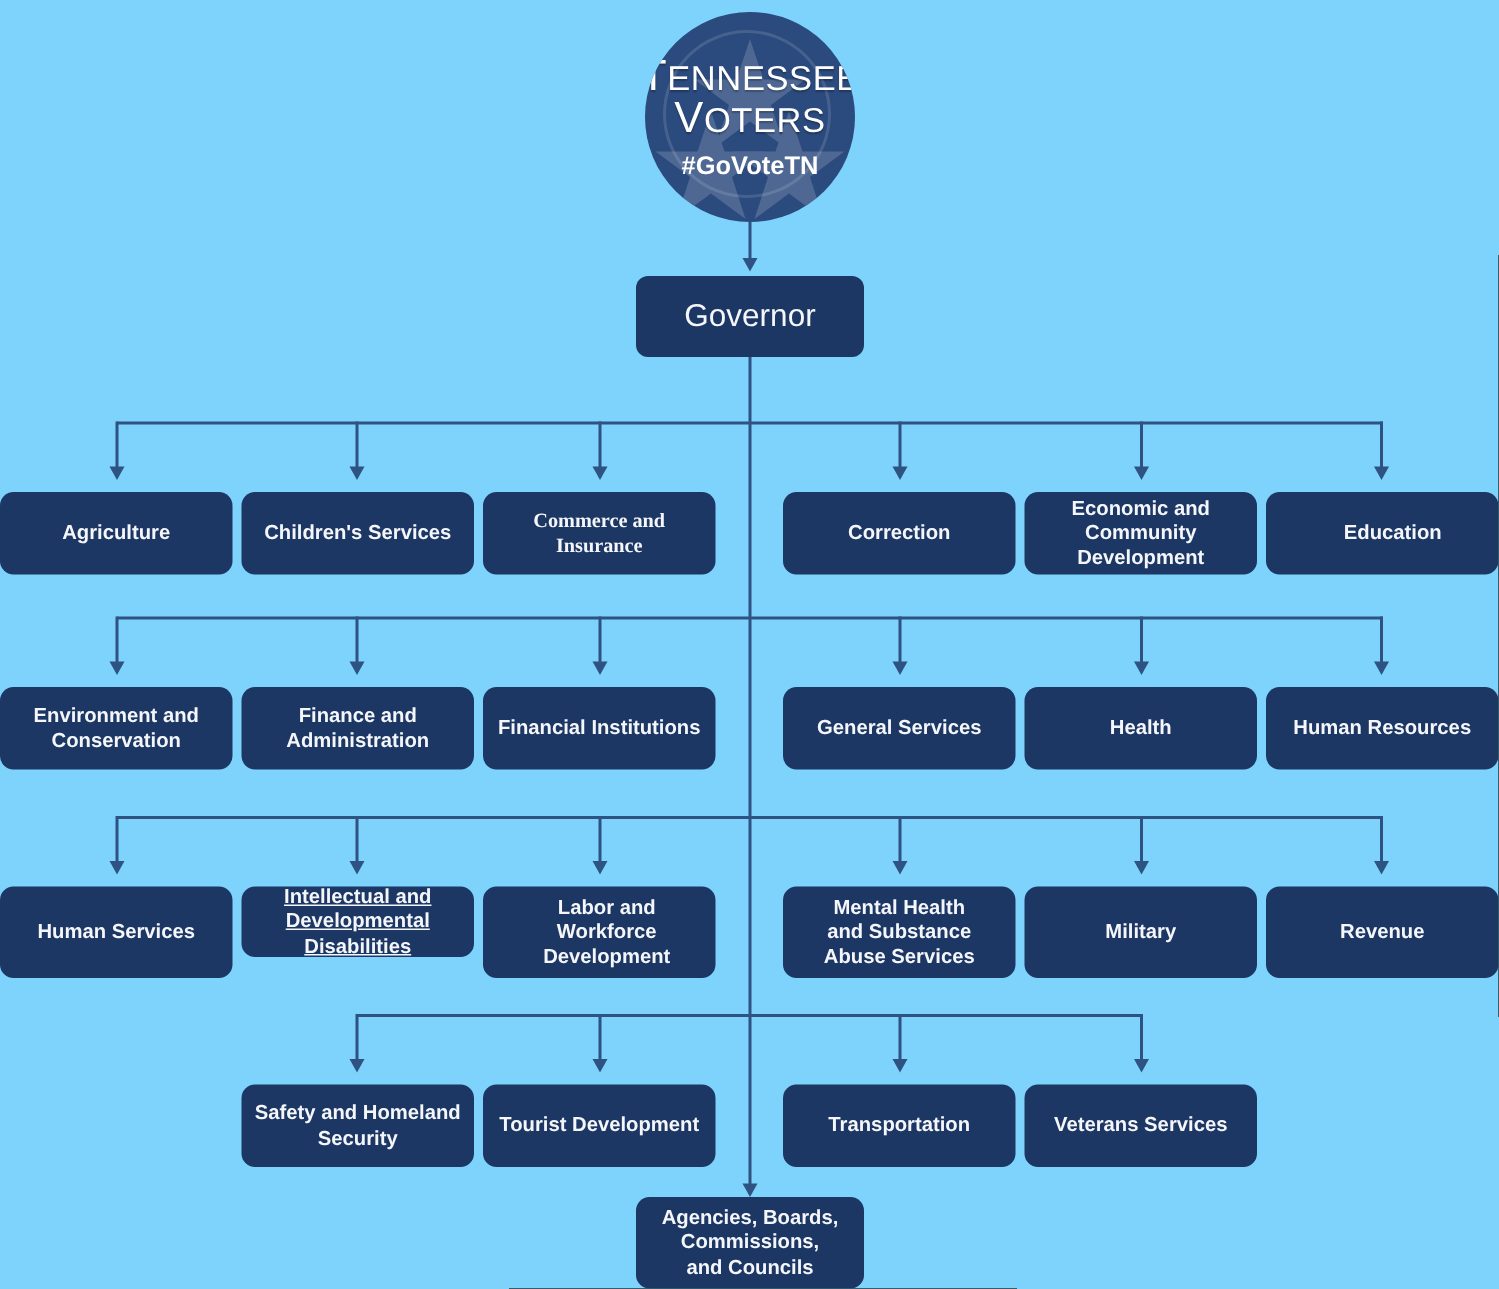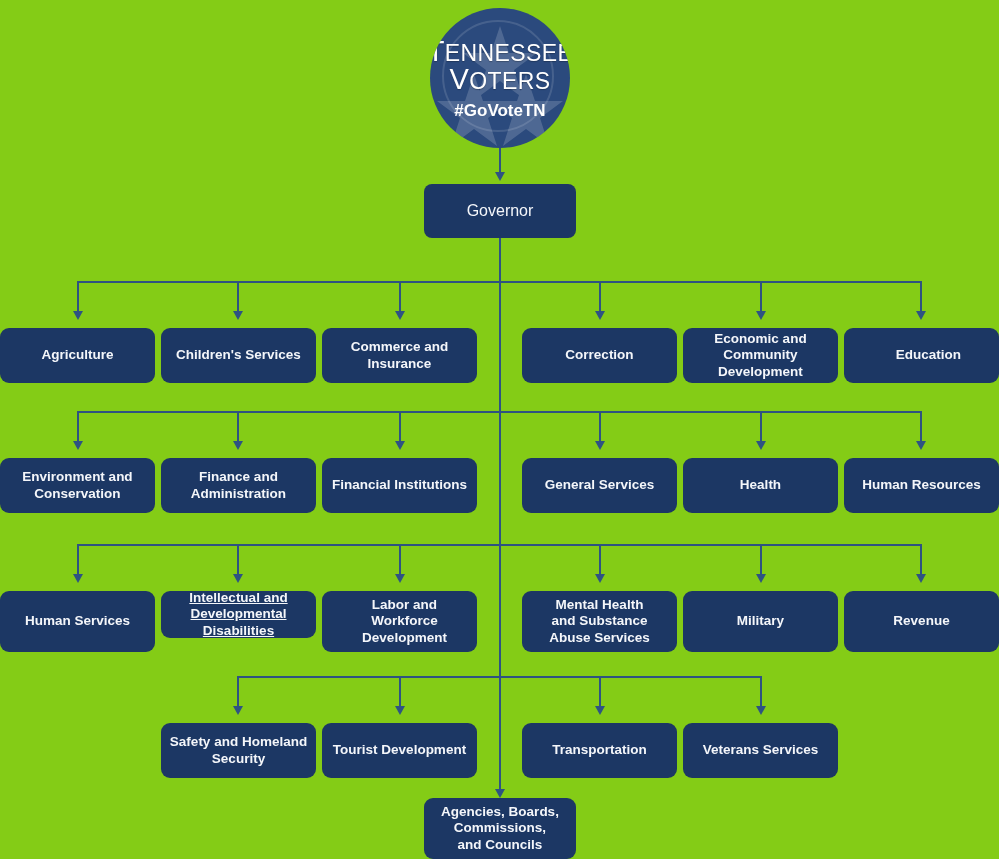--- a/index.html
+++ b/index.html
@@ -9,21 +9,21 @@
     background: #000000;
   }
   body {
     font-family: "Liberation Sans", "DejaVu Sans", sans-serif;
     -webkit-font-smoothing: antialiased;
   }
   #chart-root {
     position: relative;
     width: 999px;
     height: 859px;
-    background: #84cc16;
+    background: #7dd3fc;
     overflow: hidden;
   }
 
   
   .logo-badge {
     position: absolute;
     left: 430px;
     top: 8px;
     width: 140px;
     height: 140px;
@@ -89,21 +89,21 @@
     align-items: center;
     justify-content: center;
     text-align: center;
     box-sizing: border-box;
     padding: 2px 6px;
     font-size: 13.5px;
     font-weight: 700;
     line-height: 1.22;
   }
   .node.governor {
-    font-size: 16px;
+    font-size: 21px;
     font-weight: 400;
     border-radius: 8px;
   }
   .node-label {
     display: block;
     white-space: pre-line;
   }
 
   
   .conn {
@@ -204,21 +204,21 @@
   <div class="node governor" style="left:424px; top:184px; width:152px; height:54px;">
     <span class="node-label">Governor</span>
   </div>
 
   <div class="node" style="left:0px; top:328px; width:155px; height:55px;">
     <span class="node-label">Agriculture</span>
   </div>
   <div class="node" style="left:161px; top:328px; width:155px; height:55px;">
     <span class="node-label">Children's Services</span>
   </div>
-  <div class="node" style="left:322px; top:328px; width:155px; height:55px;">
+  <div class="node" style="left:322px; top:328px; width:155px; height:55px;font-family:Liberation Serif, serif;">
     <span class="node-label">Commerce and
 Insurance</span>
   </div>
   <div class="node" style="left:522px; top:328px; width:155px; height:55px;">
     <span class="node-label">Correction</span>
   </div>
   <div class="node" style="left:683px; top:328px; width:155px; height:55px;">
     <span class="node-label">Economic and
 Community
 Development</span>

